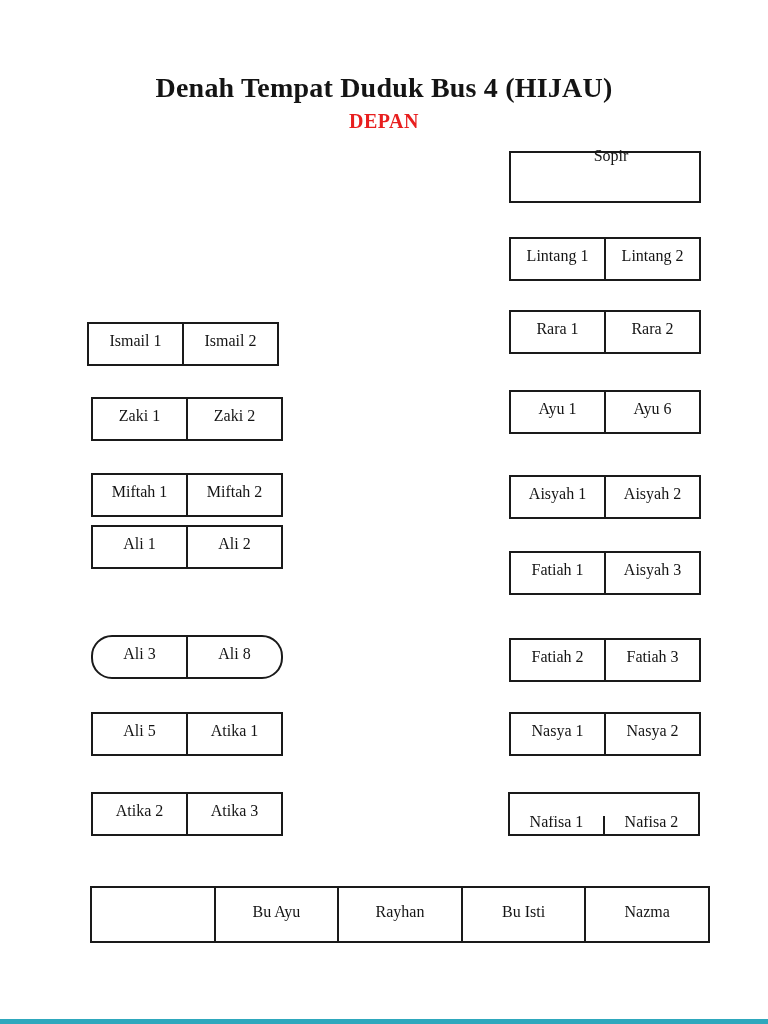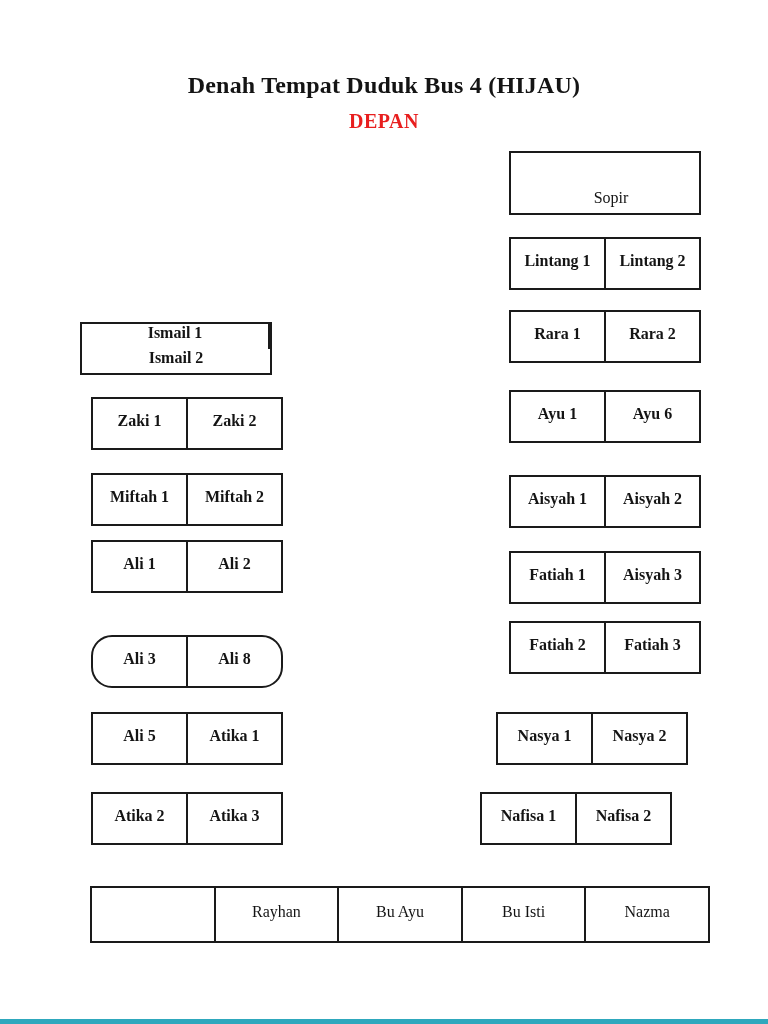--- a/index.html
+++ b/index.html
@@ -18,21 +18,21 @@
     color: #141414;
     overflow: hidden;
     margin: 0 auto;
   }
   .title {
     position: absolute;
     top: 72px;
     left: 0;
     width: 100%;
     text-align: center;
-    font-size: 24px;
+    font-size: 28px;
     font-weight: bold;
     letter-spacing: 0.2px;
   }
   .front-label {
     position: absolute;
     top: 110px;
     left: 0;
     width: 100%;
     text-align: center;
     font-size: 20px;
@@ -41,29 +41,29 @@
     letter-spacing: 0.5px;
   }
   .seatbox {
     position: absolute;
     border: 2px solid var(--border-color);
     background: #ffffff;
     display: flex;
   }
   .driver-box {
     left: 509px; top: 151px;
-    width: 192px; height: 64px;
-    align-items: flex-end;
+    width: 192px; height: 52px;
+    align-items: flex-start;
     justify-content: center;
     font-size: 16px;
     padding-left: 12px;
   }
   .driver-box .lbl { position: relative; top: -6px; }
   .pair {
-    width: 192px; height: 53px; font-weight: bold;
+    width: 192px; height: 44px;
   }
   .pair .cell {
     flex: 1 1 0;
     display: flex;
     align-items: center;
     justify-content: center;
     font-size: 16px;
     overflow: hidden;
   }
   .pair .cell:first-child { border-right: 2px solid var(--border-color); }
@@ -138,46 +138,46 @@
       </div>
   </div>
   <div class="seatbox pair" style="left:509px; top:551px;">
     <div class="cell">
         <span class="lbl">Fatiah 1</span>
       </div>
     <div class="cell">
         <span class="lbl">Aisyah 3</span>
       </div>
   </div>
-  <div class="seatbox pair" style="left:509px; top:621px;">
+  <div class="seatbox pair" style="left:509px; top:638px;">
     <div class="cell">
         <span class="lbl">Fatiah 2</span>
       </div>
     <div class="cell">
         <span class="lbl">Fatiah 3</span>
       </div>
   </div>
-  <div class="seatbox pair" style="left:496px; top:712px;">
+  <div class="seatbox pair" style="left:509px; top:712px;">
     <div class="cell">
         <span class="lbl">Nasya 1</span>
       </div>
     <div class="cell">
         <span class="lbl">Nasya 2</span>
       </div>
   </div>
-  <div class="seatbox pair" style="left:480px; top:792px;">
+  <div class="seatbox pair" style="left:508px; top:792px;align-items:flex-end;">
     <div class="cell">
         <span class="lbl">Nafisa 1</span>
       </div>
     <div class="cell">
         <span class="lbl">Nafisa 2</span>
       </div>
   </div>
 
-  <div class="seatbox pair" style="left:80px; top:322px;flex-direction:column;">
+  <div class="seatbox pair" style="left:87px; top:322px;">
     <div class="cell">
         <span class="lbl">Ismail 1</span>
       </div>
     <div class="cell">
         <span class="lbl">Ismail 2</span>
       </div>
   </div>
   <div class="seatbox pair" style="left:91px; top:397px;">
     <div class="cell">
         <span class="lbl">Zaki 1</span>
@@ -187,21 +187,21 @@
       </div>
   </div>
   <div class="seatbox pair" style="left:91px; top:473px;">
     <div class="cell">
         <span class="lbl">Miftah 1</span>
       </div>
     <div class="cell">
         <span class="lbl">Miftah 2</span>
       </div>
   </div>
-  <div class="seatbox pair" style="left:91px; top:540px;justify-content:center;">
+  <div class="seatbox pair" style="left:91px; top:525px;justify-content:center;">
     <div class="cell">
         <span class="lbl">Ali 1</span>
       </div>
     <div class="cell">
         <span class="lbl">Ali 2</span>
       </div>
   </div>
   <div class="seatbox pair" style="left:91px; top:635px;border-radius:21px;">
     <div class="cell">
         <span class="lbl">Ali 3</span>
@@ -225,26 +225,26 @@
     <div class="cell">
         <span class="lbl">Atika 3</span>
       </div>
   </div>
 
   <div class="back-row">
     <div class="cell">
         <span class="lbl"></span>
       </div>
     <div class="cell">
+        <span class="lbl">Bu Ayu</span>
+      </div>
+    <div class="cell">
         <span class="lbl">Rayhan</span>
       </div>
     <div class="cell">
-        <span class="lbl">Bu Ayu</span>
-      </div>
-    <div class="cell">
         <span class="lbl">Bu Isti</span>
       </div>
     <div class="cell">
         <span class="lbl">Nazma</span>
       </div>
   </div>
 
   <div class="bottom-bar"></div>
 
 </div>

